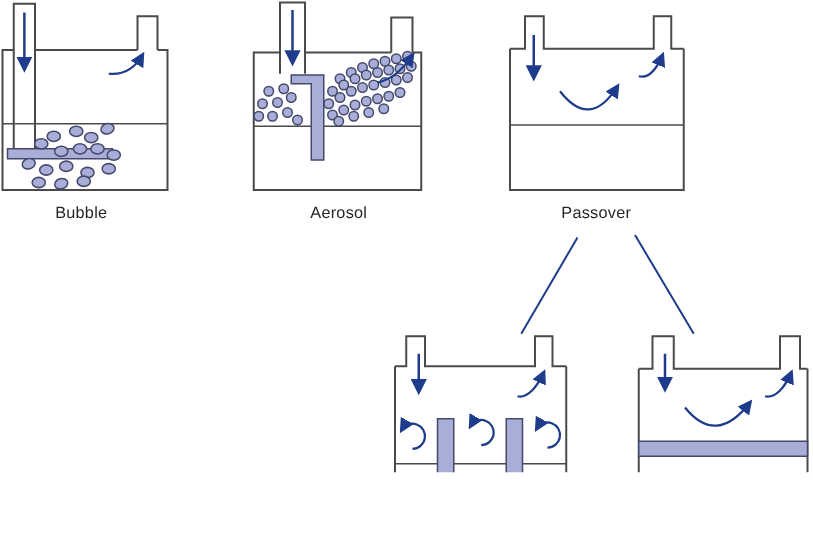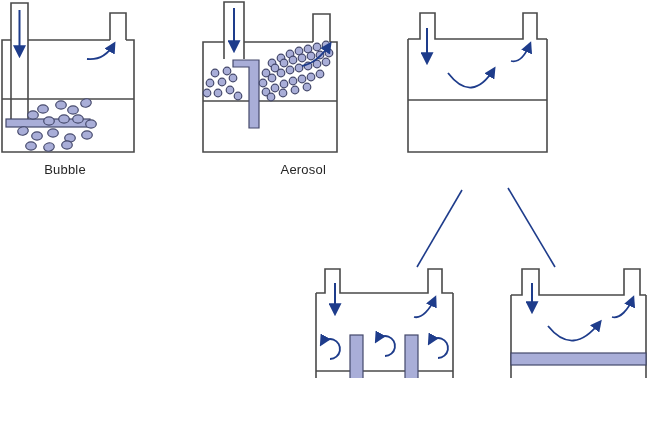--- a/index.html
+++ b/index.html
@@ -111,29 +111,30 @@
         <circle cx="102" cy="79" r="3.8" class="purple"></circle>
         <circle cx="111" cy="77" r="3.8" class="purple"></circle>
         <circle cx="120" cy="74" r="3.8" class="purple"></circle>
         <circle cx="71" cy="97" r="3.8" class="purple"></circle>
         <circle cx="83" cy="93" r="3.8" class="purple"></circle>
         <circle cx="95" cy="90" r="3.8" class="purple"></circle>
         <circle cx="107" cy="87" r="3.8" class="purple"></circle>
       </g>
     <path class="arrow" d="M102 66 C 112 64 122 56 130 44"></path>
   </svg>
-  <div class="diagram-label" style="left:216px;top:162px;text-align:right;">Aerosol</div>
+  <div class="diagram-label" style="left:216px;top:162px;">Aerosol</div>
 
   <svg class="unit-svg" style="left:406px;top:0;" width="142" height="160" viewBox="0 0 142 160">
     <path class="outline" d="M2 39 H14 V13 H29 V39 H117 V13 H131 V39 H141 M2 39 V152 H141 V39"></path>
     <path class="water" d="M2 100 H141"></path>
     <line class="arrow-thick" x1="21" y1="28" x2="21" y2="62"></line>
     <path class="arrow" d="M42 73 Q 66 104 88 69"></path>
     <path class="arrow" d="M105 61 C 113 63 119 56 124 44"></path>
   </svg>
+  <div class="diagram-label" style="left:422px;top:162px;">Passover</div>
 
   <svg class="unit-svg" style="left:308px;top:265px;" width="150" height="145" viewBox="0 0 150 145">
     <path class="outline" d="M8 28 H17 V4 H32 V28 H120 V4 H134 V28 H145 M8 28 V142 H145 V28"></path>
     <path class="water" d="M8 106 H145"></path>
     <g id="wick-bars">
         <rect x="42" y="70" width="13" height="51" class="purple"></rect>
         <rect x="97" y="70" width="13" height="51" class="purple"></rect>
       </g>
     <g id="wick-curls">
         <path d="M 22 94 A 10 10 0 1 0 13.34 79" class="arrow"></path>

